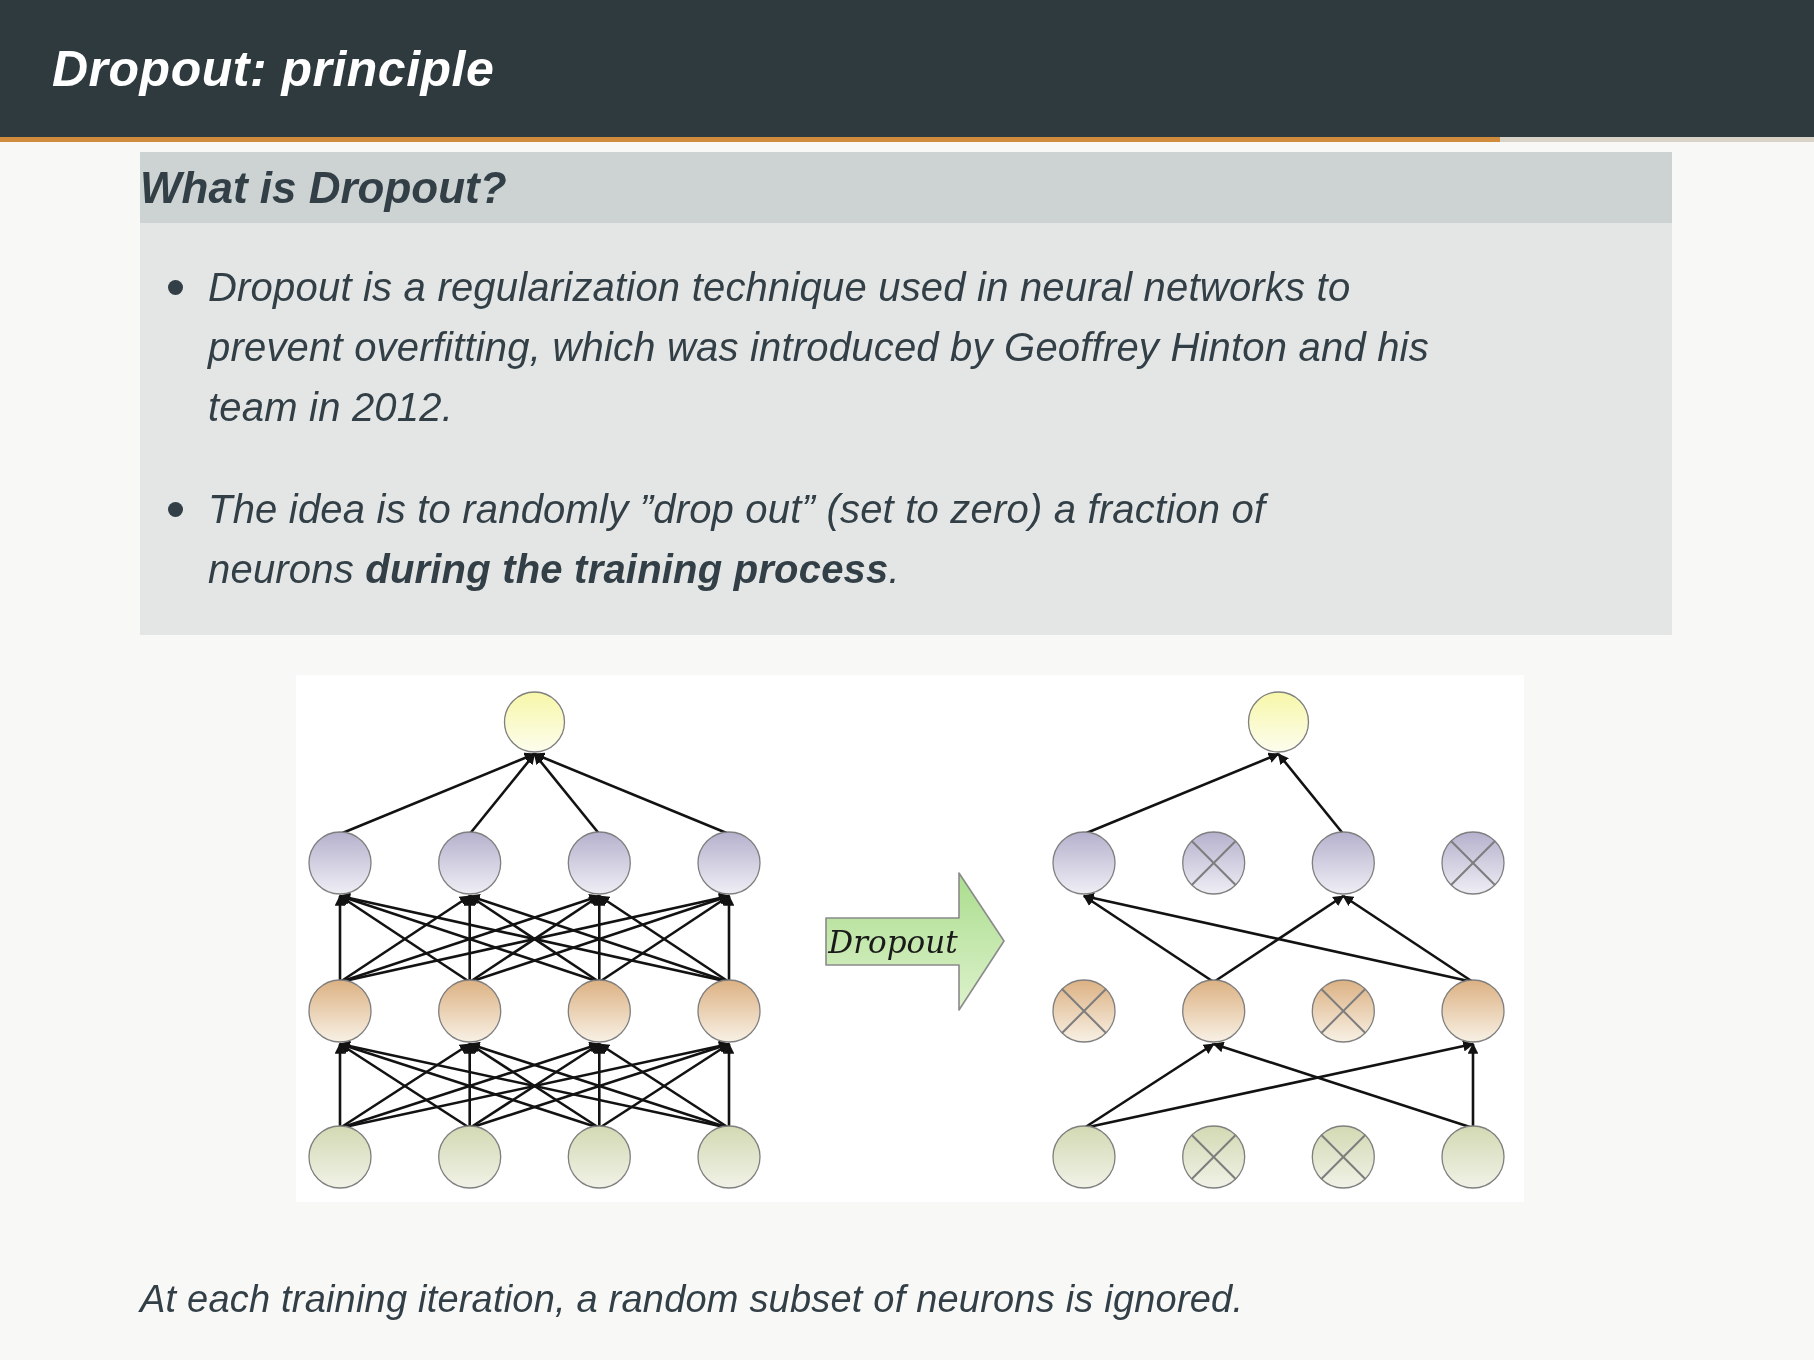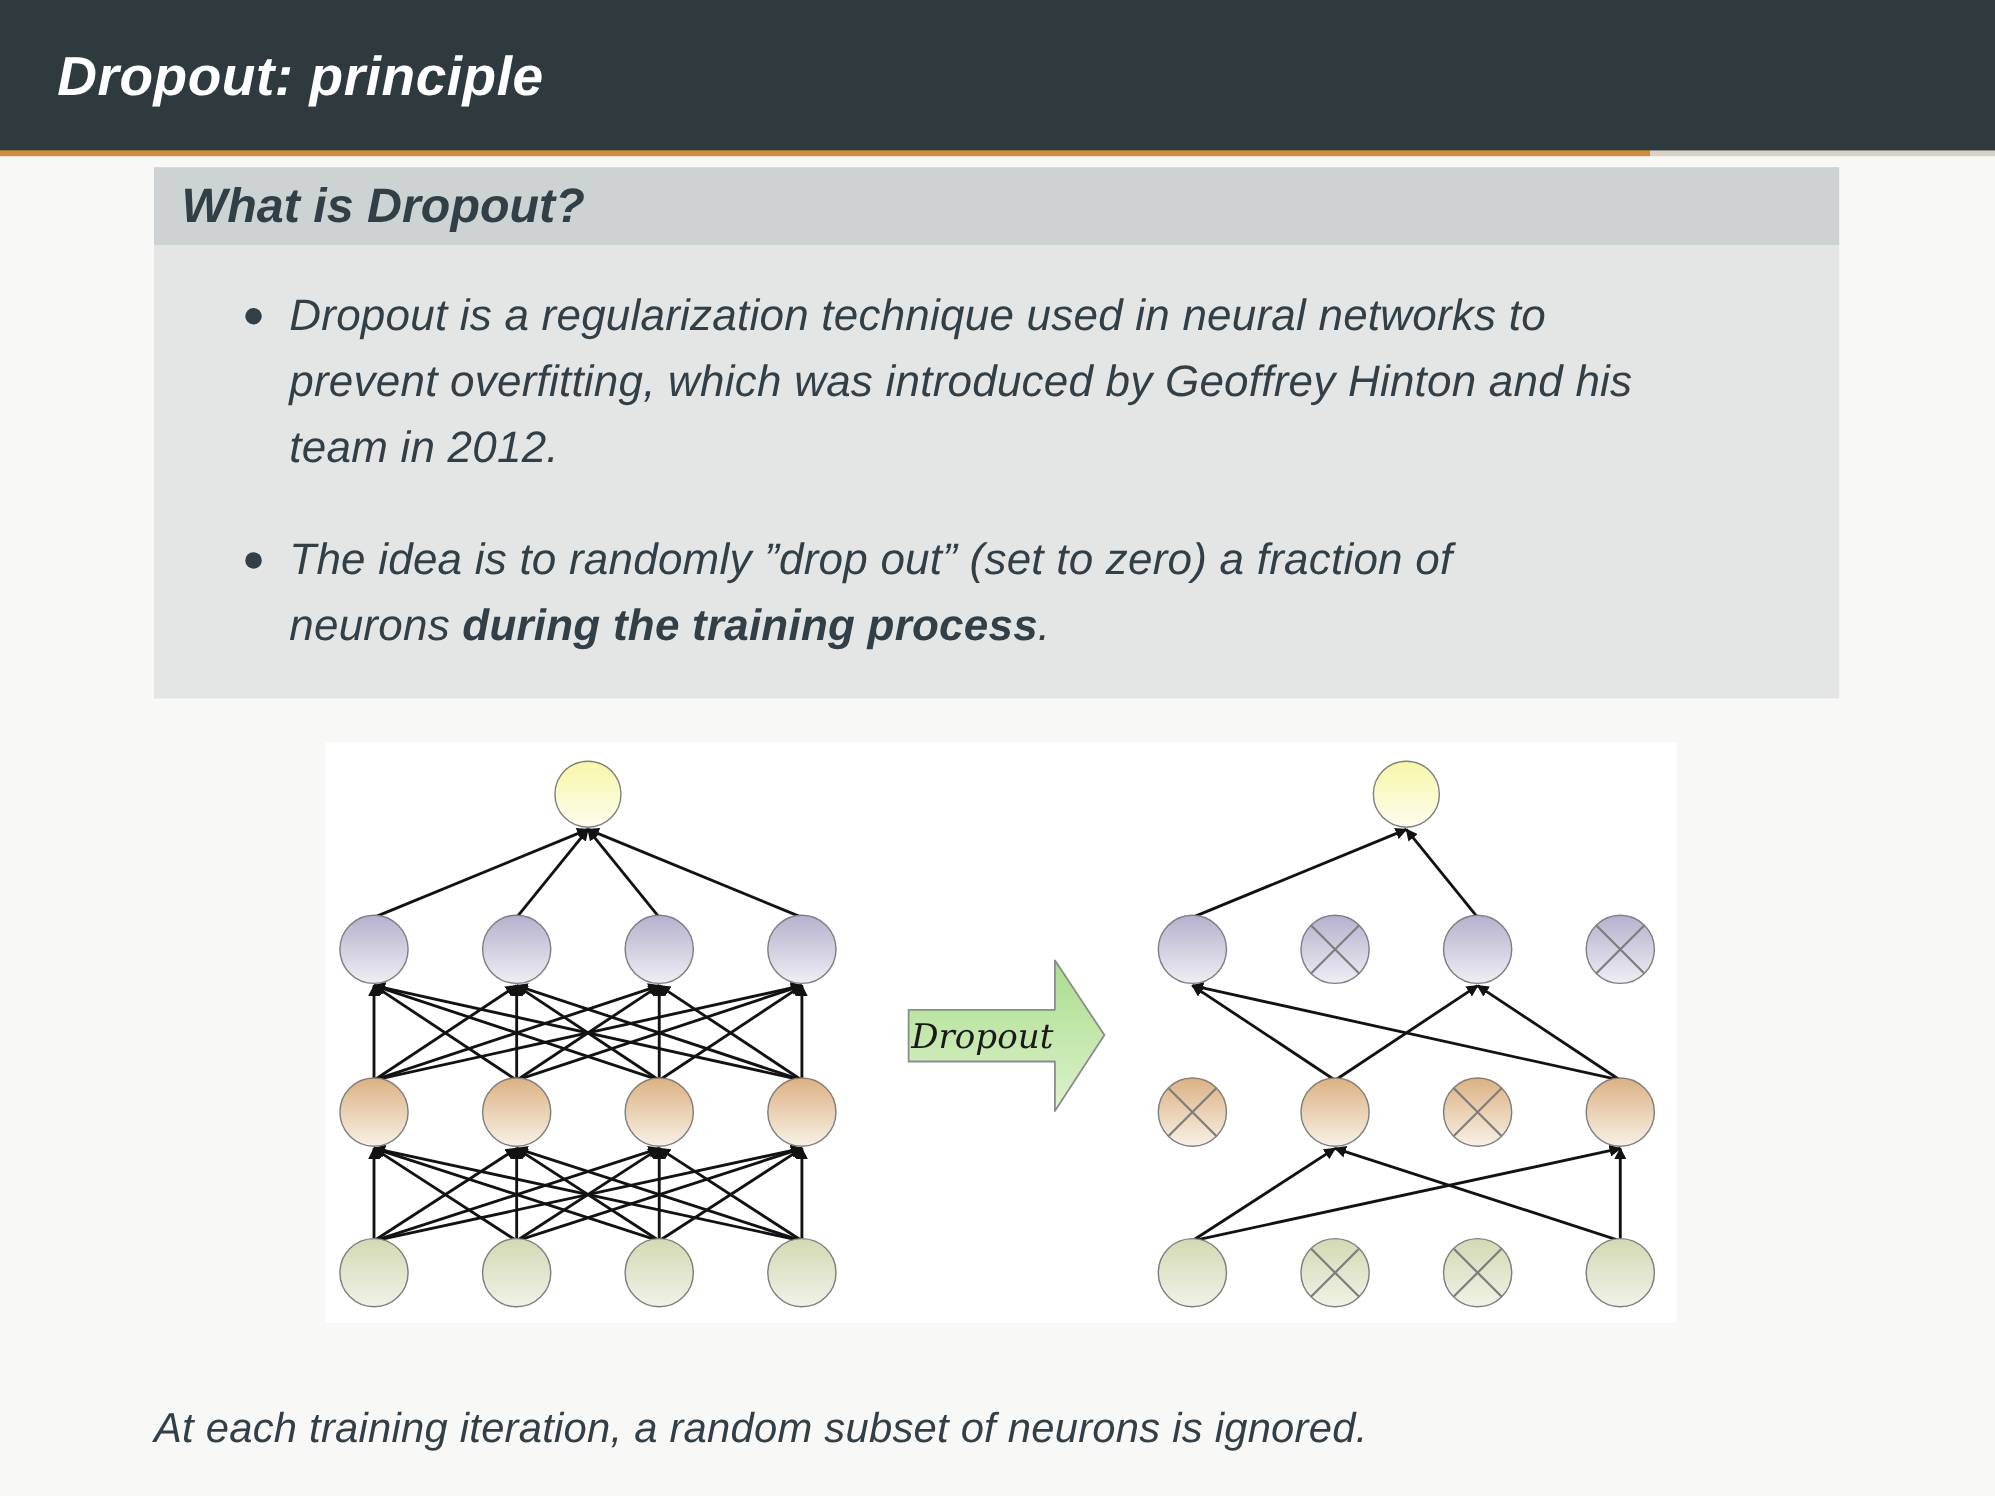--- a/index.html
+++ b/index.html
@@ -32,24 +32,24 @@
   .accent-line{position:absolute;top:137px;height:5px;}
   .accent-line.orange{left:0;width:1500px;background:var(--accent-orange);}
   .accent-line.tail{left:1500px;width:314px;background:var(--accent-tail);}
   .definition-block{
     position:absolute;left:140px;top:152px;width:1532px;
   }
   .block-title-bar{
     background:var(--block-title-bg);height:71px;display:flex;align-items:center;
   }
   .block-title{
-    font-size:44px;font-weight:700;color:var(--text);padding-left:25px;
+    font-size:44px;font-weight:700;color:var(--text);
   }
   .block-body{
-    background:var(--block-body-bg);padding:34px 10px 36px 83px;
+    background:var(--block-body-bg);padding:34px 10px 36px 28px;
   }
   .bullet-item{
     display:grid;grid-template-columns:40px 1fr;align-items:start;
   }
   .bullet-item + .bullet-item{margin-top:42px;}
   .bullet-dot{
     width:15px;height:15px;border-radius:50%;background:var(--text);
     margin-top:23px;
   }
   .bullet-text{

